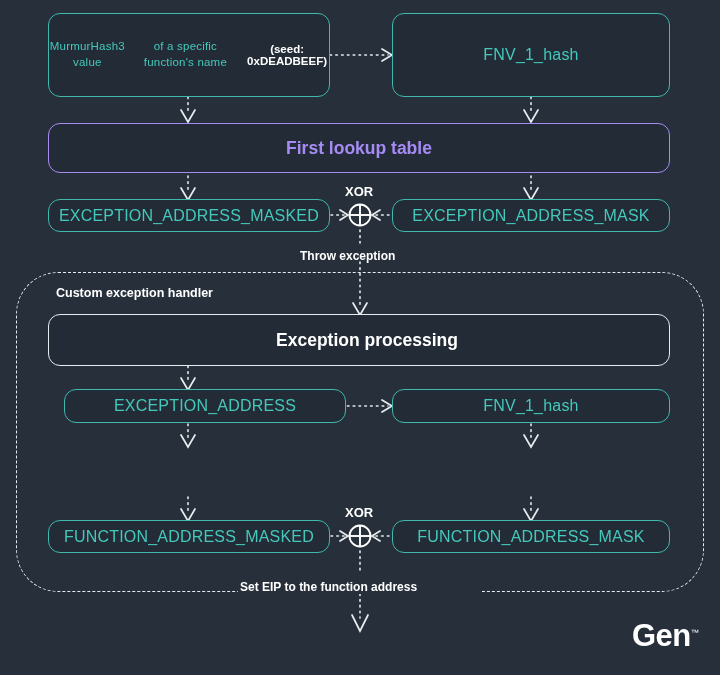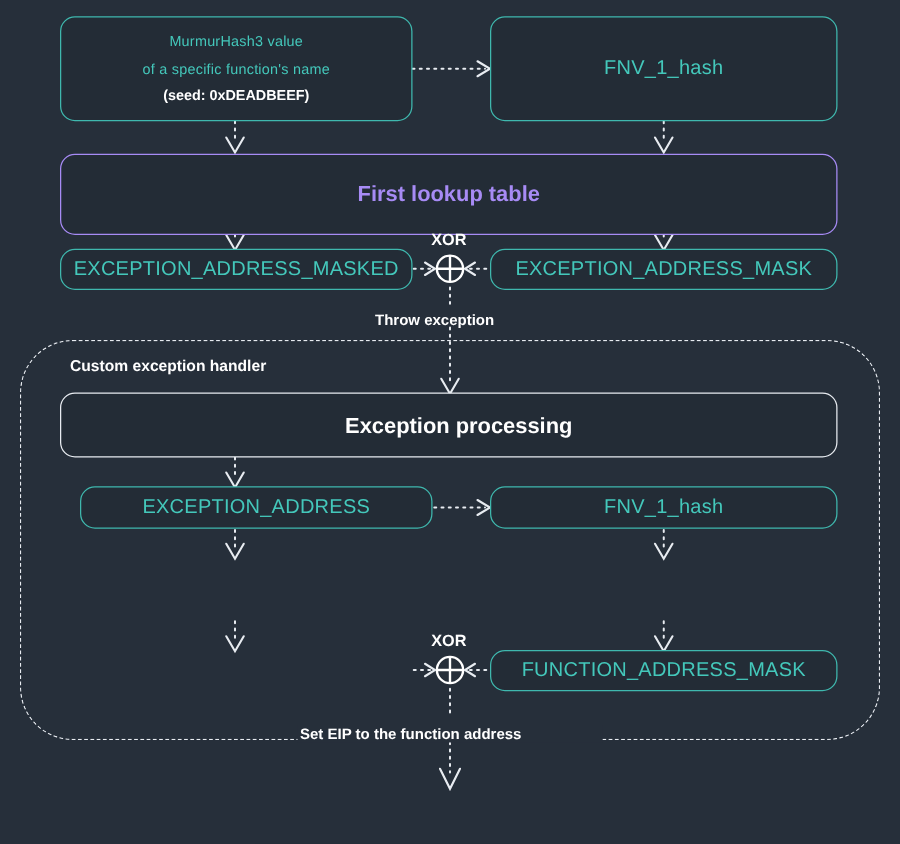--- a/index.html
+++ b/index.html
@@ -11,21 +11,21 @@
     position:relative;
   }
   #stage { position:absolute; left:0; top:0; width:720px; height:675px; }
 
   .box {
     position:absolute;
     box-sizing:border-box;
     background:#232c36;
     border-radius:12px;
     display:flex;
-    flex-direction:column;
+    flex-direction:row;
     align-items:center;
     justify-content:center;
     text-align:center;
   }
   .box.teal   { border:1.5px solid #3fb8ae; }
   .box.purple { border:1.5px solid #a78bf5; }
   .box.white  { border:1.5px solid #e8ecf1;padding-left:16px; }
 
   .t-teal   { color:#44c8bb; }
   .t-purple { color:#a78bf5; }
@@ -165,21 +165,21 @@
   <div class="box teal" style="left:48px; top:13px; width:282px; height:84px; gap:6px;">
     <div class="lbl-small t-teal">MurmurHash3 value</div>
     <div class="lbl-small t-teal">of a specific function's name</div>
     <div class="lbl-seed">(seed: 0xDEADBEEF)</div>
   </div>
 
   <div class="box teal" style="left:392px; top:13px; width:278px; height:84px;">
     <div class="lbl-mid t-teal">FNV_1_hash</div>
   </div>
 
-  <div class="box purple" style="left:48px; top:123px; width:622px; height:65px;">
+  <div class="box purple" style="left:48px; top:123px; width:622px; height:50px;">
     <div class="lbl-big t-purple">First lookup table</div>
   </div>
 
   <div class="box teal" style="left:392px; top:199px; width:278px; height:33px;">
     <div class="lbl-mid t-teal">EXCEPTION_ADDRESS_MASK</div>
   </div>
 
   <div class="box teal" style="left:48px; top:199px; width:282px; height:33px;">
     <div class="lbl-mid t-teal">EXCEPTION_ADDRESS_MASKED</div>
   </div>
@@ -199,28 +199,34 @@
 
   <div class="box teal" style="left:64px; top:389px; width:282px; height:34px;">
     <div class="lbl-mid t-teal">EXCEPTION_ADDRESS</div>
   </div>
 
   <div class="box teal" style="left:392px; top:389px; width:278px; height:34px;">
     <div class="lbl-mid t-teal">FNV_1_hash</div>
   </div>
 
 
+  <div class="box teal" style="left:48px; top:520px; width:282px; height:33px;">
+    <div class="lbl-mid t-teal">FUNCTION_ADDRESS_MASKED</div>
+  </div>
 
   <div class="box teal" style="left:392px; top:520px; width:278px; height:33px;">
     <div class="lbl-mid t-teal">FUNCTION_ADDRESS_MASK</div>
   </div>
 
   <div class="xor-label" style="left:345px; top:505px;">XOR</div>
   <svg class="xor" style="left:346px; top:522px;" viewBox="0 0 28 28">
     <circle cx="14" cy="14" r="10.5" fill="none" stroke="#ffffff" stroke-width="1.9"></circle>
     <line x1="3.5" y1="14" x2="24.5" y2="14" stroke="#ffffff" stroke-width="1.9"></line>
     <line x1="14" y1="3.5" x2="14" y2="24.5" stroke="#ffffff" stroke-width="1.9"></line>
   </svg>
 
   <div class="conn-label" style="left:240px; top:580px; width:240px;">Set EIP to the function address</div>
 
+  <div class="brand" style="left:632px; top:618px;">
+    <span>Gen</span><span class="tm">™</span>
+  </div>
 
 </div>
 
 </body></html>

